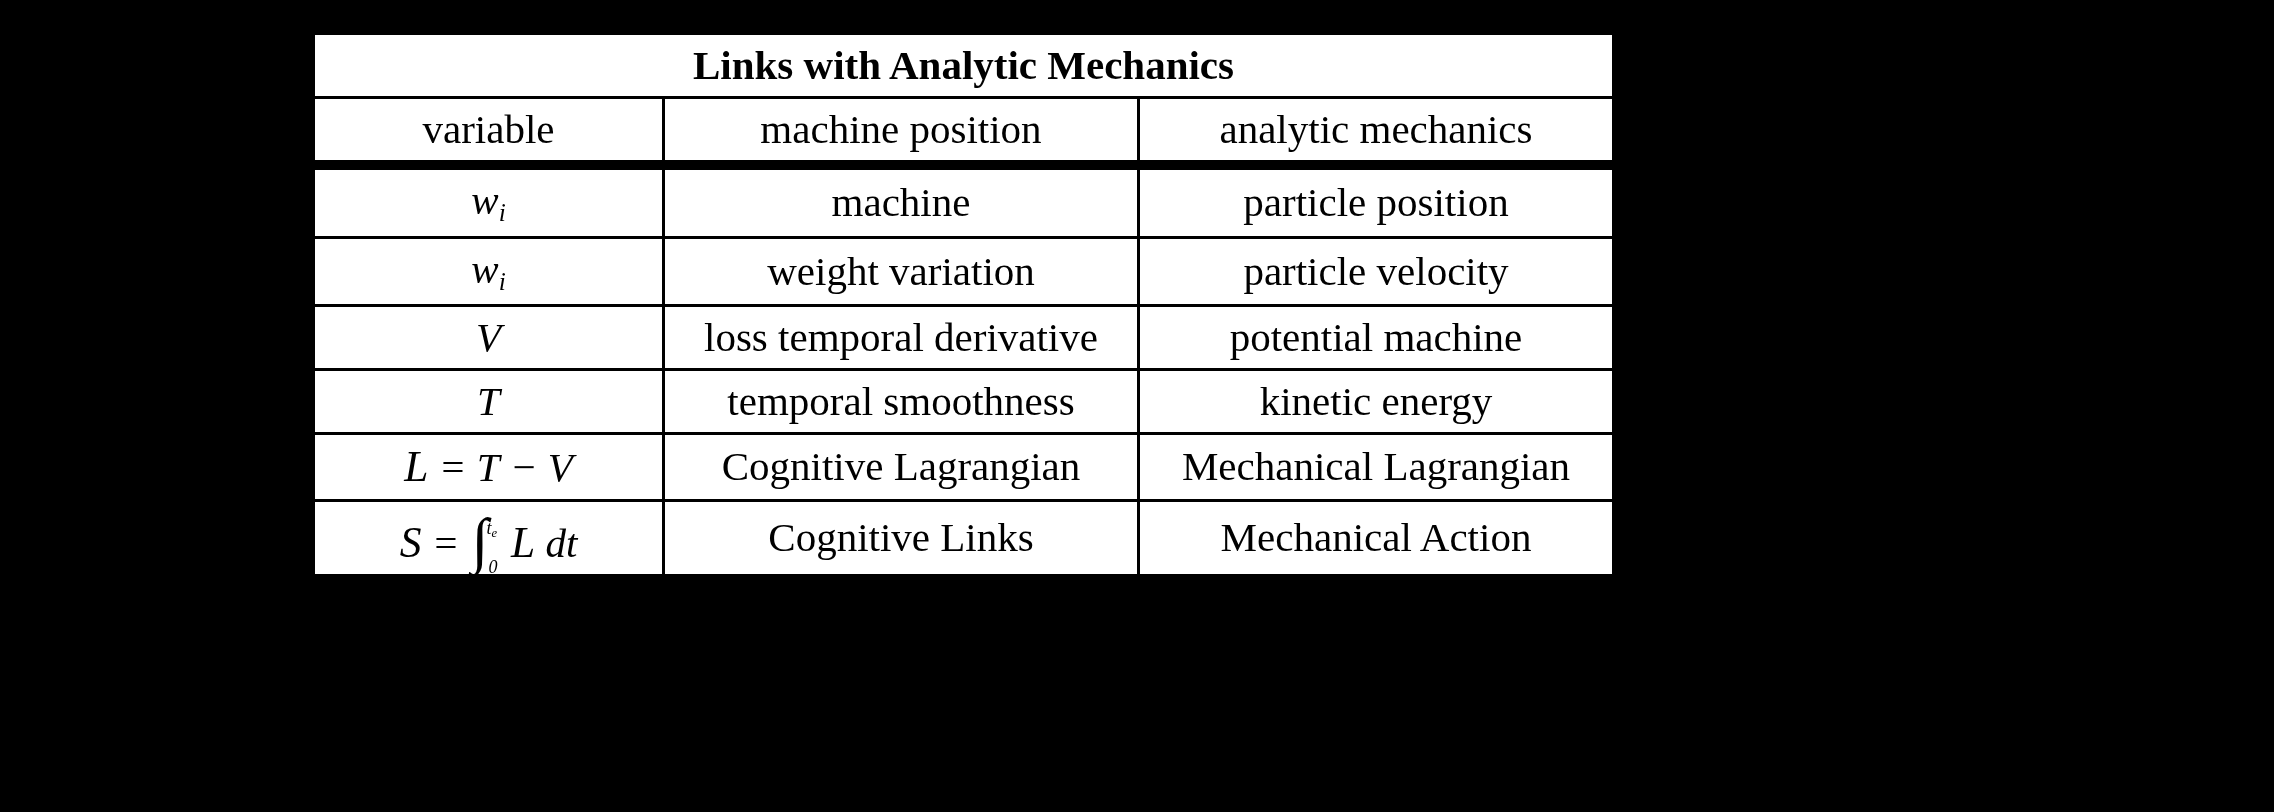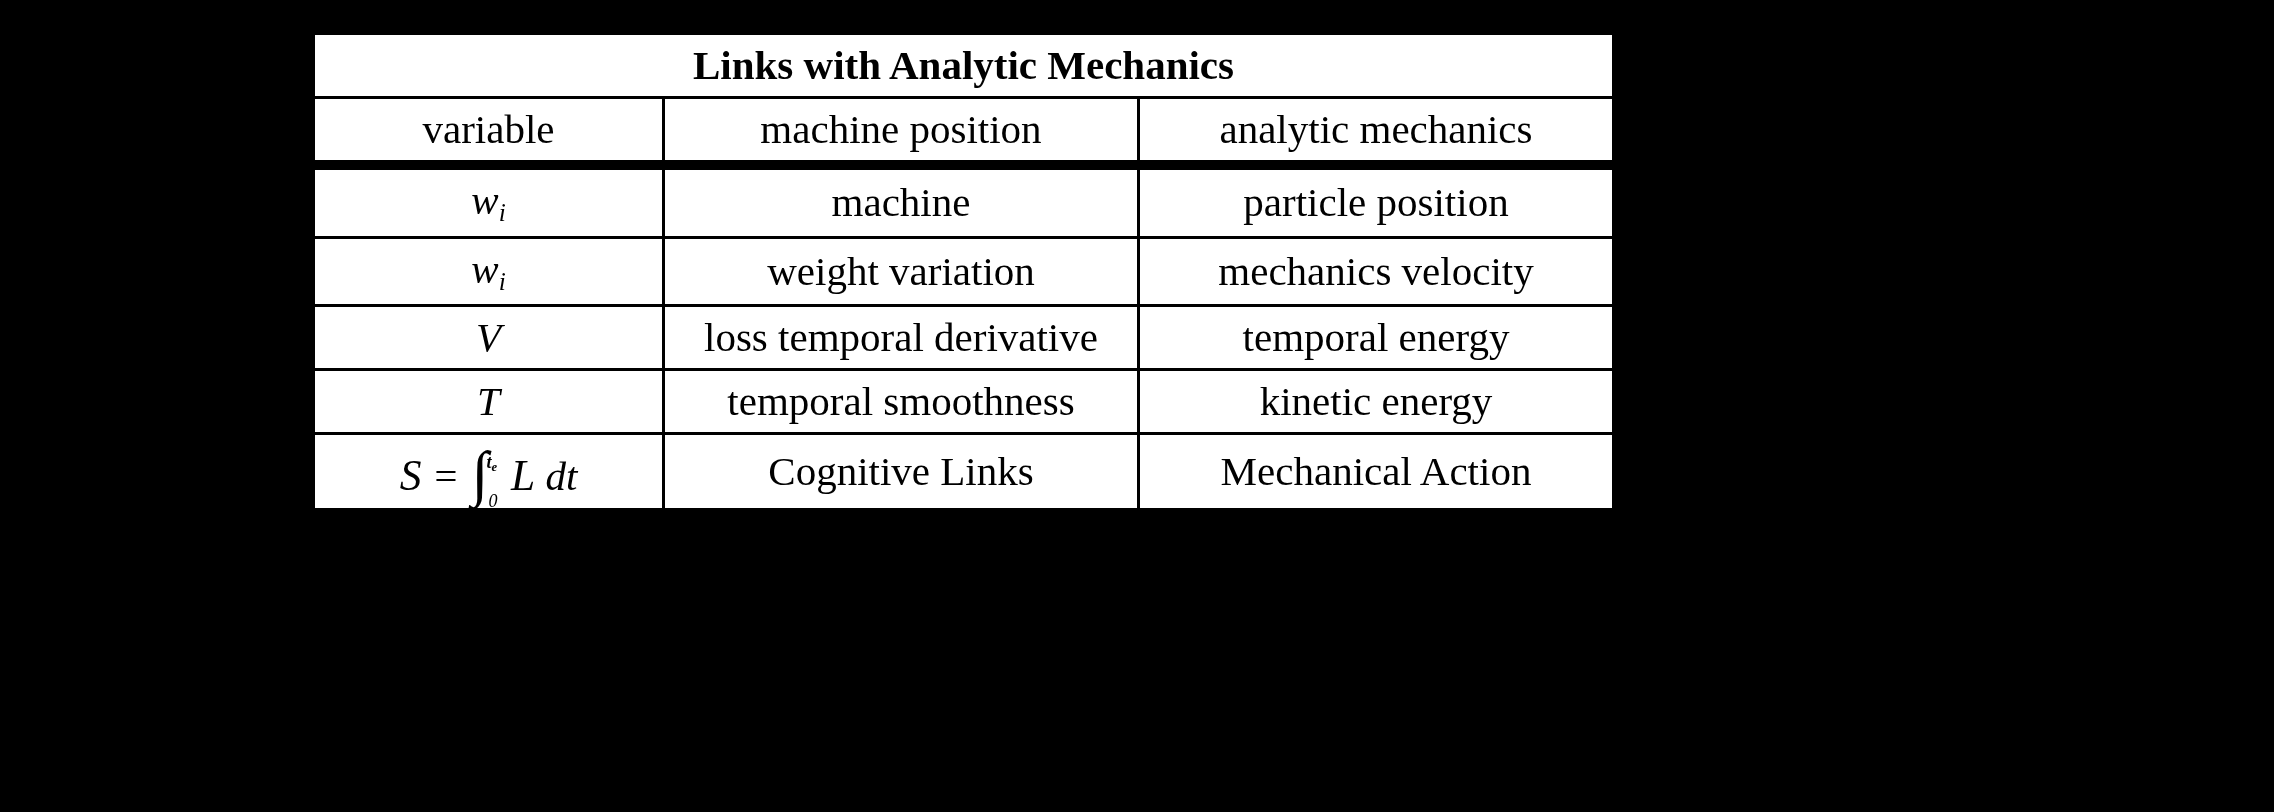--- a/index.html
+++ b/index.html
@@ -96,21 +96,20 @@
     width: 0;
     font-size: 0.44em;
     font-style: italic;
     vertical-align: middle;
   }
   .intlim .up {
     position: absolute;
     left: -4px;
     top: -1.55em;
     white-space: nowrap;
-    font-weight: bold;
   }
   .intlim .lo {
     position: absolute;
     left: -2px;
     top: 0.62em;
     white-space: nowrap;
   }
   .dt { }
 </style>
 </head>
@@ -136,35 +135,40 @@
 
         <tr>
           <td class="var-cell"><span class="mvar">w</span><span class="sub">i</span></td>
           <td>machine</td>
           <td>particle position</td>
         </tr>
 
         <tr>
           <td class="var-cell"><span class="dotwrap"><span class="mvar">w</span></span><span class="sub">i</span></td>
           <td>weight variation</td>
-          <td>mechanics velocity</td>
+          <td>particle velocity</td>
         </tr>
 
         <tr>
           <td class="var-cell"><span class="mvar">V</span></td>
           <td>loss temporal derivative</td>
-          <td>temporal energy</td>
+          <td>potential machine</td>
         </tr>
 
         <tr>
           <td class="var-cell"><span class="mvar">T</span></td>
           <td>temporal smoothness</td>
           <td>kinetic energy</td>
         </tr>
 
+        <tr>
+          <td class="var-cell"><span class="cal">L</span>&nbsp;<span>=</span>&nbsp;<span class="mvar">T</span>&nbsp;<span>−</span>&nbsp;<span class="mvar">V</span></td>
+          <td>Cognitive Lagrangian</td>
+          <td>Mechanical Lagrangian</td>
+        </tr>
 
         <tr>
           <td class="var-cell"><span class="cal">S</span>&nbsp;<span>=</span>&nbsp;<span class="intg">∫</span><span class="intlim"><span class="up"><span>t</span><span style="font-size:0.7em;vertical-align:-0.25em;">e</span></span><span class="lo">0</span></span>&nbsp;&nbsp;<span class="cal">L</span>&nbsp;<span class="dt">dt</span></td>
           <td>Cognitive Links</td>
           <td>Mechanical Action</td>
         </tr>
       </tbody>
     </table>
   </div>
 </div>

